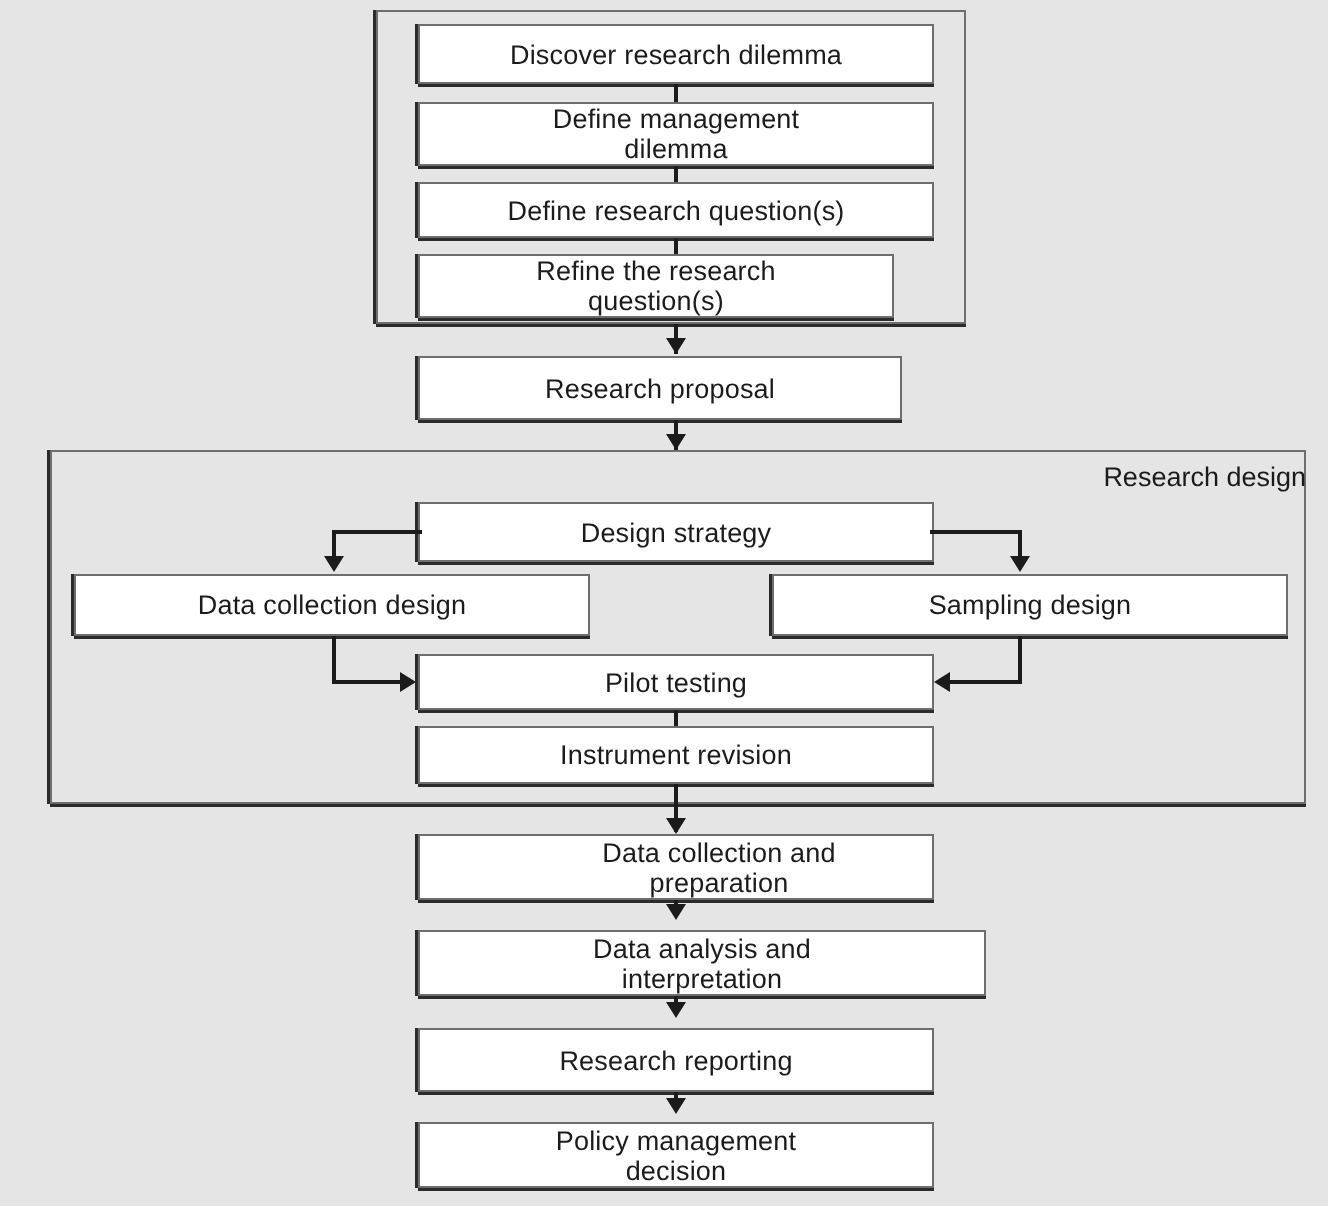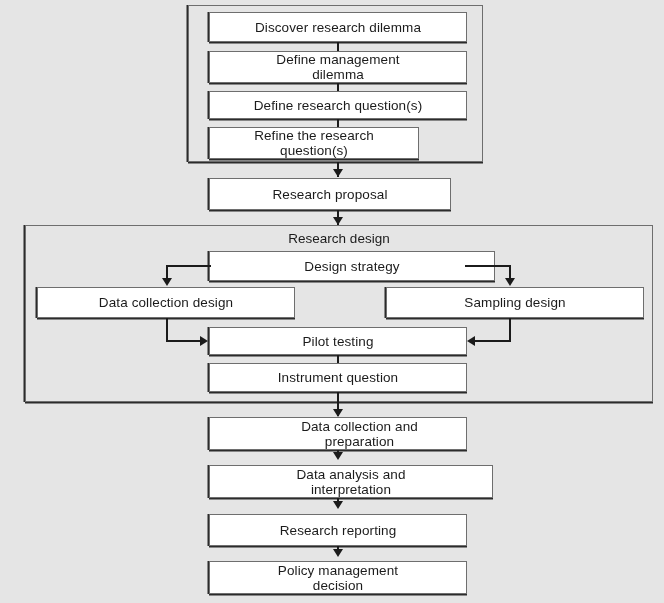--- a/index.html
+++ b/index.html
@@ -45,21 +45,21 @@
   .group-frame {
     position: absolute;
     box-sizing: border-box;
     background: transparent;
     border: 1px solid #6e6e6e;
     box-shadow: -1.5px 0 0 0 #2b2b2b, 0 1.5px 0 0 #2b2b2b;
   }
 
   .group-label {
     position: absolute;
-    text-align: center;
+    text-align: right;
     color: #1b1b1b;
     font-size: 13.5px;
     line-height: 15px;
   }
 
   
   .vline {
     position: absolute;
     width: 2px;
     background: #1b1b1b;
@@ -105,36 +105,36 @@
 
   <div class="node" style="left:209px; top:51px; width:258px; height:32px;">Define management
 dilemma</div>
 
   <div class="vline" style="left:337px; top:83px; height:8px;"></div>
 
   <div class="node" style="left:209px; top:91px; width:258px; height:28px;">Define research question(s)</div>
 
   <div class="vline" style="left:337px; top:119px; height:8px;"></div>
 
-  <div class="node" style="left:209px; top:127px; width:210px; height:32px;">Refine the research
+  <div class="node" style="left:209px; top:127px; width:238px; height:32px;">Refine the research
 question(s)</div>
 
   <div class="vline" style="left:337px; top:162px; height:15px;"></div>
   <div class="arrow-down" style="left:333px; top:169px;"></div>
 
   <div class="node" style="left:209px; top:178px; width:242px; height:32px;">Research proposal</div>
 
   <div class="vline" style="left:337px; top:210px; height:15px;"></div>
   <div class="arrow-down" style="left:333px; top:217px;"></div>
 
   <div class="group-frame" style="left:25px; top:225px; width:628px; height:177px;"></div>
 
   <div class="group-label" style="left:25px; top:231px; width:628px;">Research design</div>
 
-  <div class="node" style="left:209px; top:251px; width:286px; height:30px;">Design strategy</div>
+  <div class="node" style="left:209px; top:251px; width:258px; height:30px;">Design strategy</div>
 
   <div class="hline" style="left:166px; top:265px; width:45px;"></div>
   <div class="vline" style="left:166px; top:265px; height:16px;"></div>
   <div class="arrow-down" style="left:162px; top:278px;"></div>
 
   <div class="hline" style="left:465px; top:265px; width:46px;"></div>
   <div class="vline" style="left:509px; top:265px; height:16px;"></div>
   <div class="arrow-down" style="left:505px; top:278px;"></div>
 
   <div class="node" style="left:37px; top:287px; width:258px; height:31px;">Data collection design</div>
@@ -146,21 +146,21 @@
   <div class="arrow-right" style="left:200px; top:336px;"></div>
 
   <div class="vline" style="left:509px; top:318px; height:24px;"></div>
   <div class="hline" style="left:475px; top:340px; width:36px;"></div>
   <div class="arrow-left" style="left:467px; top:336px;"></div>
 
   <div class="node" style="left:209px; top:327px; width:258px; height:28px;text-align:center;">Pilot testing</div>
 
   <div class="vline" style="left:337px; top:355px; height:8px;"></div>
 
-  <div class="node" style="left:209px; top:363px; width:258px; height:29px;">Instrument question</div>
+  <div class="node" style="left:209px; top:363px; width:258px; height:29px;">Instrument revision</div>
 
   <div class="vline" style="left:337px; top:392px; height:24px;"></div>
   <div class="arrow-down" style="left:333px; top:409px;"></div>
 
   <div class="node" style="left:209px; top:417px; width:258px; height:33px;padding-left:47px;">Data collection and
 preparation</div>
 
   <div class="vline" style="left:337px; top:450px; height:8px;"></div>
   <div class="arrow-down" style="left:333px; top:452px;"></div>
 

